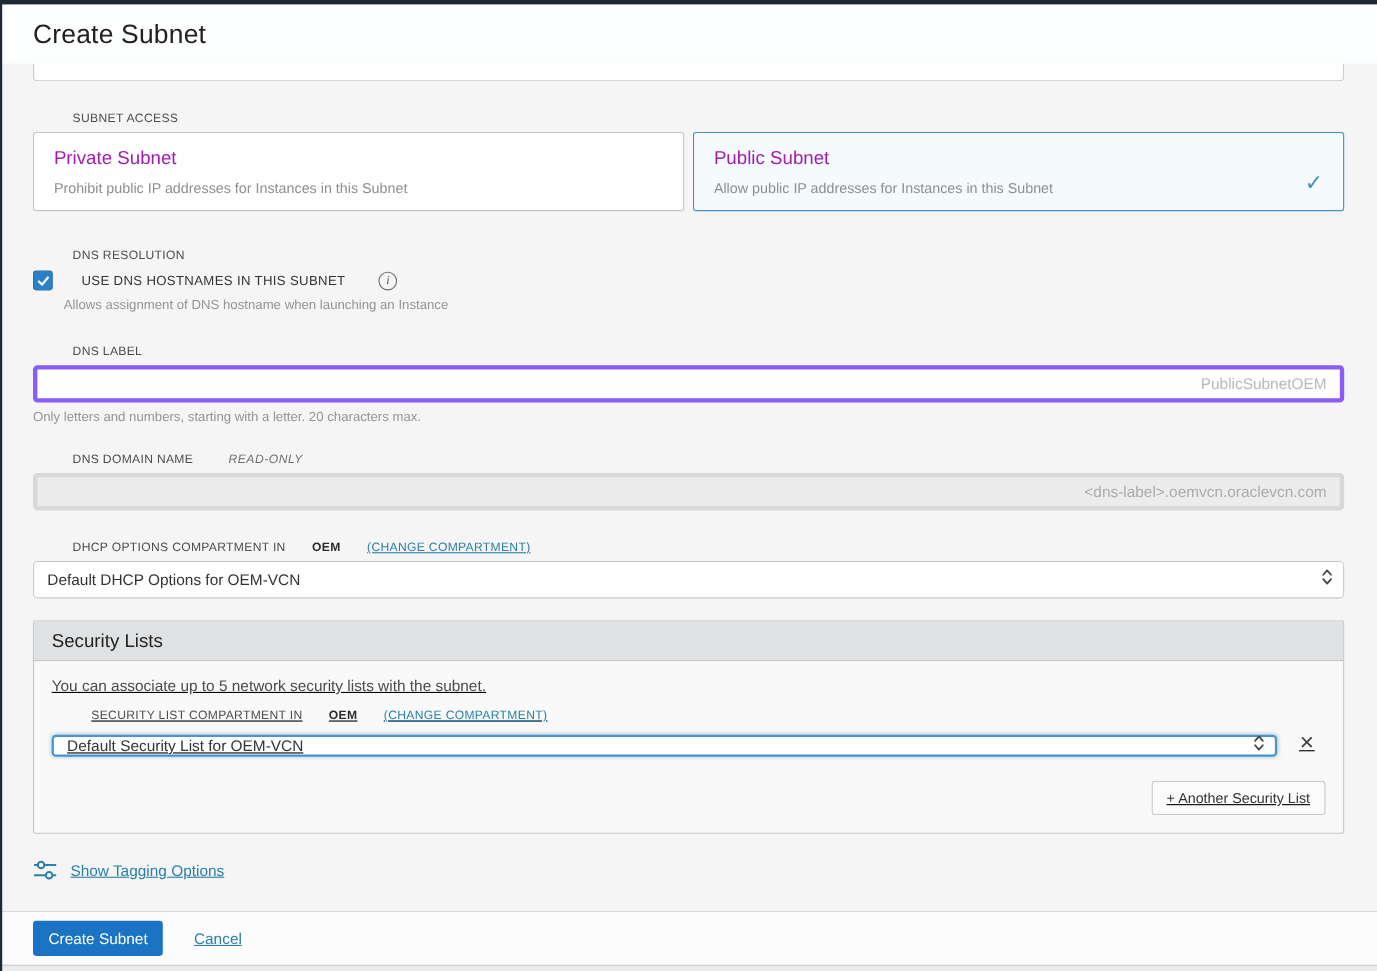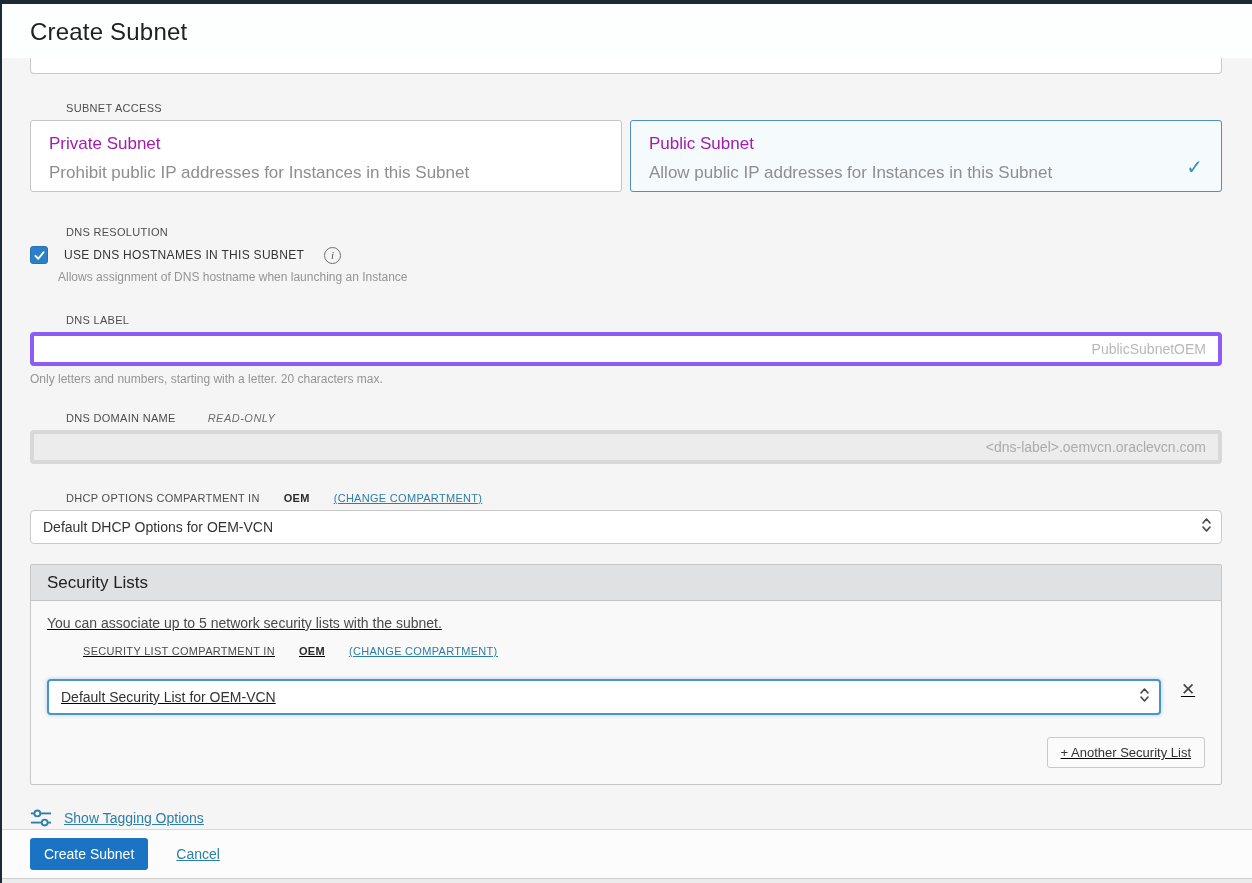--- a/index.html
+++ b/index.html
@@ -25,24 +25,24 @@
   .readonly-tag { font-size:11px; color:#6e6e6e; font-style:italic; letter-spacing:.5px; margin-left:8px; }
   .change-link { font-size:11px; color:#2b7fa8; text-decoration:underline; letter-spacing:.3px; cursor:pointer; }
 
   .mt-sec { margin-top:28px; }
 
   .cards { display:flex; gap:8px; margin-top:6px; }
   .card { flex:1; height:72px; background:#ffffff; border:1px solid #c5c5c5; border-radius:3px;
           padding:13px 18px; position:relative; cursor:pointer; }
   .card.selected { background:#f5fafd; border-color:#4a90c2; }
   .card-title { font-size:17px; color:#a21caf; }
-  .card-desc { font-size:17px; color:#8e8e8e; margin-top:9px; }
+  .card-desc { font-size:13px; color:#8e8e8e; margin-top:9px; }
   .card-check { position:absolute; right:18px; bottom:12px; color:#3a92b4; font-size:20px; }
 
-  .checkbox-row { display:flex; align-items:center; gap:16px; margin-top:8px; }
+  .checkbox-row { display:flex; align-items:center; gap:26px; margin-top:8px; }
   .checkbox { width:18px; height:18px; background:#2c80c8; border:1px solid #2671b4; border-radius:3px;
               display:flex; align-items:center; justify-content:center; cursor:pointer; flex:0 0 auto; }
   .checkbox-label { font-size:12px; color:#333; letter-spacing:.3px; }
   .info-icon { width:17px; height:17px; border:1px solid #6e6e6e; border-radius:50%; color:#555;
                font-size:11px; font-style:italic; font-family:"Liberation Serif", serif;
                display:flex; align-items:center; justify-content:center; margin-left:4px; cursor:pointer; }
   .helper { font-size:12px; color:#949494; margin-top:6px; }
   .helper.indent { margin-left:28px; }
 
   .text-input { width:100%; height:34px; background:#fff; border:4px solid #8b5cf6; border-radius:4px;
@@ -58,23 +58,23 @@
   .select-caret { position:absolute; right:9px; top:50%; transform:translateY(-50%); }
 
   .panel { margin-top:20px; border:1px solid #c6c6c6; border-radius:2px; background:#f9f9f9; }
   .panel-header { height:36px; background:#dfe1e3; border-bottom:1px solid #c6c6c6;
                   display:flex; align-items:center; padding-left:16px; }
   .panel-title { font-size:17px; color:#222; }
   .panel-body { padding:14px 16px 16px 16px;text-decoration:underline; }
   .panel-desc { font-size:14px; color:#4a4a4a; }
   .panel-label-row { margin-top:14px; }
   .sl-row { display:flex; align-items:center; margin-top:6px; }
-  .sl-select { flex:1; height:36px; background:#fff; border:2px solid #4a94cc; border-radius:4px;
+  .sl-select { flex:1; height:20px; background:#fff; border:2px solid #4a94cc; border-radius:4px;
                box-shadow:0 0 4px rgba(82,149,204,.45); display:flex; align-items:center;
-               padding:0 30px 0 12px; position:relative; cursor:pointer; margin-top:16px; }
+               padding:0 30px 0 12px; position:relative; cursor:pointer; margin-top:5px; }
   .remove-btn { width:34px; text-align:center; font-size:17px; color:#444; cursor:pointer; margin-left:10px; }
   .add-row { display:flex; justify-content:flex-end; margin-top:22px; }
   .add-btn { background:#fbfbfb; border:1px solid #c9c9c9; border-radius:3px; padding:7px 13px;
              font-size:13px; color:#333; cursor:pointer; font-family:"Liberation Sans", sans-serif; }
 
   .tagging-row { display:flex; align-items:center; gap:12px; margin-top:22px; }
   .tagging-link { font-size:14px; color:#2b7fa8; text-decoration:underline; cursor:pointer; }
 
   footer.dialog-footer { flex:0 0 auto; background:#fcfcfc; border-top:1px solid #d8d8d8;
                          height:49px; display:flex; align-items:center; padding:0 30px; gap:28px; }

